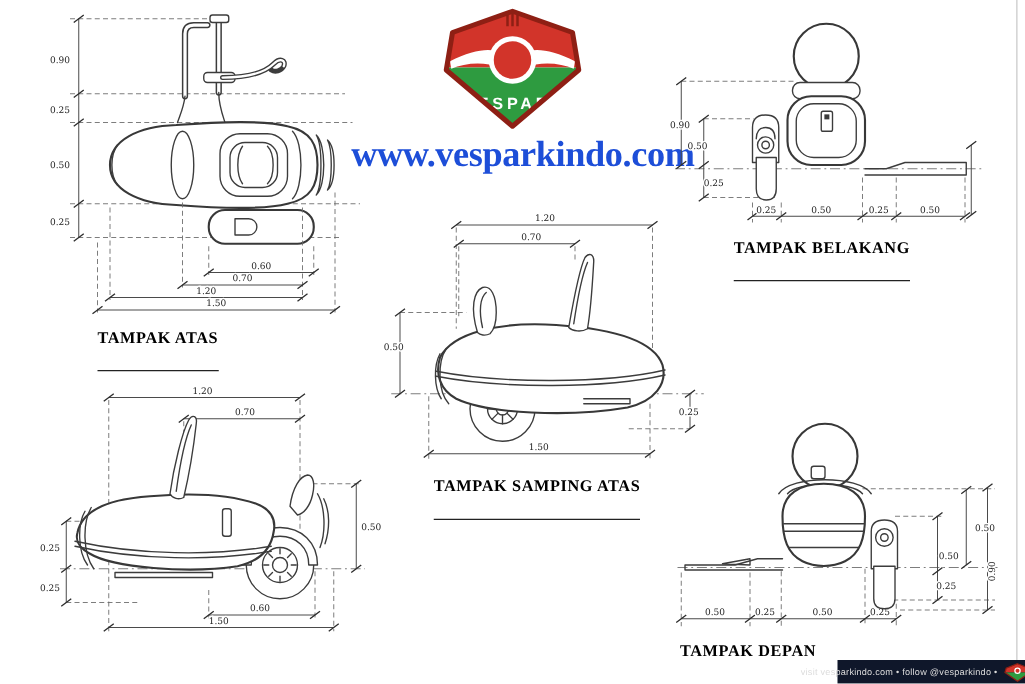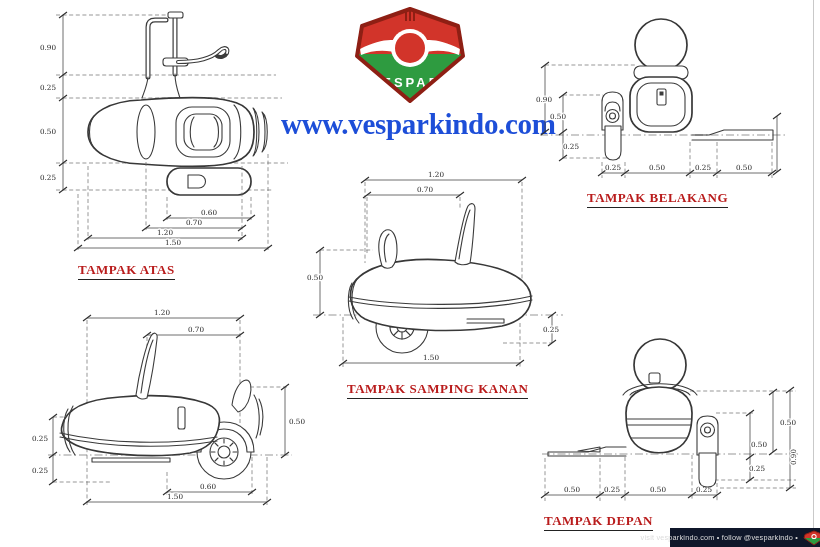--- a/index.html
+++ b/index.html
@@ -13,21 +13,21 @@
   .tubew{fill:none;stroke:#fff;stroke-width:2.6;stroke-linecap:round}
   .tube2{fill:none;stroke:#3c3c3c;stroke-width:4;stroke-linecap:round}
   .tube2w{fill:none;stroke:#fff;stroke-width:1.8;stroke-linecap:round}
   .dim{fill:none;stroke:#4a4a4a;stroke-width:.8}
   .tick{fill:none;stroke:#2e2e2e;stroke-width:1.1}
   .dash{fill:none;stroke:#6a6a6a;stroke-width:.7;stroke-dasharray:4 2.6}
   .dashdot{fill:none;stroke:#6a6a6a;stroke-width:.7;stroke-dasharray:8 3 1.5 3}
   .dl{font:7.2px "DejaVu Serif",serif;fill:#1f1f1f;text-anchor:middle;
       paint-order:stroke;stroke:#fff;stroke-width:2.4px}
   .view-title{position:absolute;font:bold 13px "Liberation Serif",serif;letter-spacing:.5px;
-      color:#b91c1c;border-bottom:1.4px solid #222;padding-bottom:1px;white-space:nowrap}
+      color:#000000;border-bottom:1.4px solid #222;padding-bottom:18px;white-space:nowrap}
   .website{position:absolute;left:281px;top:108px;font:bold 29px "Liberation Serif",serif;
       color:#1d4ed8;letter-spacing:-.3px;white-space:nowrap}
   .footer-bar{position:absolute;left:670px;top:528px;width:158px;height:19px;background:#0f172a;
       display:flex;align-items:center;justify-content:flex-end;gap:4px;padding-right:2px;box-sizing:border-box}
   .footer-text{font:7.3px "Liberation Sans",sans-serif;color:#dcdcdc;letter-spacing:.2px;white-space:nowrap}
   .page-edge{position:absolute;left:813px;top:0;width:1px;height:528px;background:#c9c9c9}
   .logo-wordmark{font:bold 13px "Liberation Sans",sans-serif;fill:#ffffff;letter-spacing:3px;text-anchor:middle}
 </style>
 </head>
 <body>
@@ -144,21 +144,21 @@
     <path class="ln" d="M97,150 V157 M97,167 V174 M85,162 H92 M102,162 H109 M88.5,153.5 L93.5,158.5 M100.5,165.5 L105.5,170.5 M105.5,153.5 L100.5,158.5 M93.5,165.5 L88.5,170.5"></path>
     <path class="fillw2" d="M47,121 C57,101 95,92 140,95 C185,98 218,107 225,127 C229,142 219,156 197,161 C150,169 85,166 60,154 C47,147 43,134 47,121 Z"></path>
     <path class="ln" d="M44,132 C95,142 180,142 227,131 M44,136 C95,146 180,146 227,135"></path>
     <path class="ln" d="M52,114 C45,124 45,148 54,158 M47,118 C42,127 42,145 48,154"></path>
     <path class="fillw" d="M77,101 C71,81 74,68 81,65 C88,63 92,72 92,85 C92,93 90,99 87,102 C83,104 79,103 77,101 Z"></path>
     <path class="ln" d="M81,97 C78,84 79,73 84,69"></path>
     <path class="fillw" d="M150,97 C154,74 159,49 163,41 C166,37 170,38 170,44 C169,61 168,81 165,98 C160,101 153,100 150,97 Z"></path>
     <path class="ln" d="M154,94 C157,74 161,54 165,45"></path>
     <path class="ln" d="M162,154 H199 M162,158 H199 M199,154 V158"></path>
   </svg>
-  <div class="view-title" style="left:347px;top:381px">TAMPAK SAMPING KANAN</div>
+  <div class="view-title" style="left:347px;top:381px">TAMPAK SAMPING ATAS</div>
 
   <svg style="left:20px;top:295px" width="295" height="245" viewBox="0 0 295 245">
     <path class="dash" d="M67,25 V130 M220,25 V148 M127,42 V95 M33,122 H56 M230,92 H268 M33,187 H92 M147,177 V200 M232,162 V200 M67,140 V210 M247,162 V210"></path>
     <path class="dashdot" d="M28,160 H272"></path>
     <path class="dim" d="M67,23 H220 M127,40 H220 M33,122 V187 M265,92 V160 M147,197 H232 M67,207 H247"></path>
     <path class="tick" d="M63,26 L71,20 M216,26 L224,20 M123,43 L131,37 M216,43 L224,37 M29,125 L37,119 M29,163 L37,157 M29,190 L37,184 M261,95 L269,89 M261,163 L269,157 M143,200 L151,194 M228,200 L236,194 M63,210 L71,204 M243,210 L251,204"></path>
     <text class="dl" x="142" y="20">1.20</text>
     <text class="dl" x="176" y="37">0.70</text>
     <text class="dl" x="20" y="146">0.25</text>
     <text class="dl" x="20" y="178">0.25</text>

